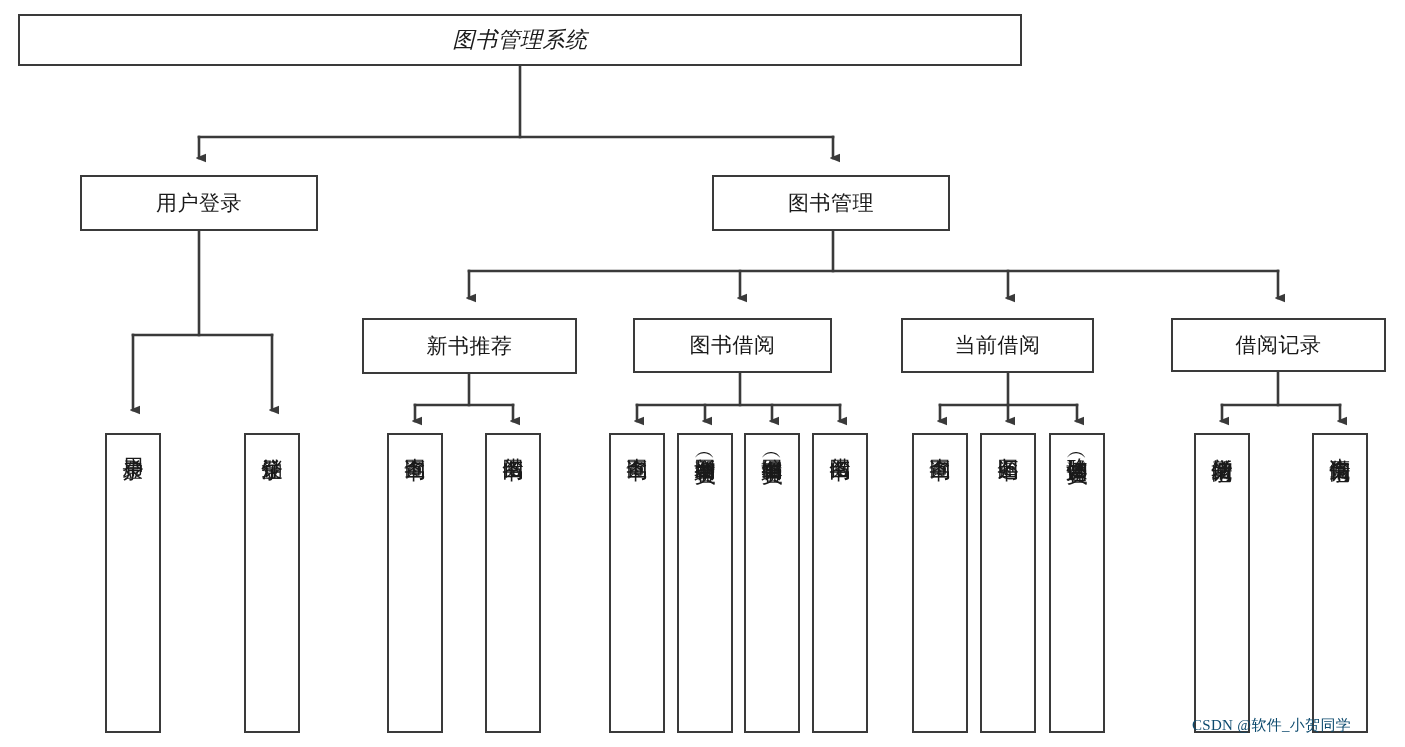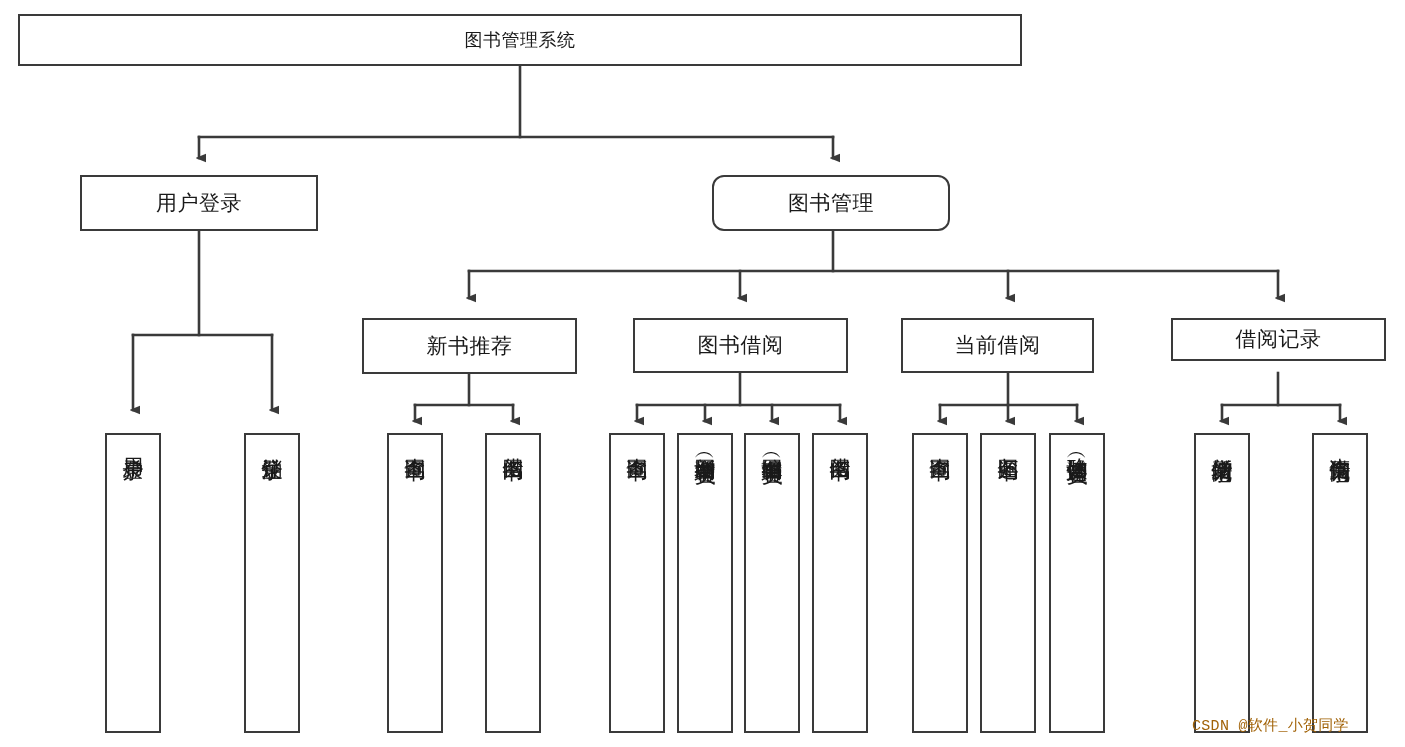--- a/index.html
+++ b/index.html
@@ -38,41 +38,42 @@
   .node .label {
     display: block;
     white-space: pre;
     line-height: 1.08;
     letter-spacing: 0.5px;
   }
   .node.horizontal .label {
     font-size: 21px;
   }
   .node.root .label {
-    font-size: 18px;
+    font-size: 22px;
+    font-style: italic;
   }
   .node.vertical {
     align-items: flex-start;
     justify-content: center;
     padding-top: 6px;
   }
   .node.vertical .label {
     writing-mode: vertical-rl;
     text-orientation: upright;
     font-size: 21px;
     line-height: 1.05;
     letter-spacing: 1px;
   }
   .watermark {
     position: absolute;
     font-size: 15px;
-    color: #a16207;
+    color: #0c4a6e;
     white-space: pre;
     letter-spacing: 0.3px;
-    font-family: Liberation Mono, monospace;
+    font-family: Liberation Serif, serif;
   }
 </style>
 </head>
 <body>
 
 <div id="canvas">
 
   <svg class="wires" viewBox="0 0 1405 747">
     <defs>
       <marker id="arrowhead" markerWidth="10" markerHeight="10" refX="5" refY="7.2" orient="auto" markerUnits="userSpaceOnUse">
@@ -124,37 +125,37 @@
   </svg>
 
   <div class="node root horizontal" style="left:18px; top:14px; width:1004px; height:52px;">
     <span class="label">图书管理系统</span>
   </div>
 
   <div class="node horizontal" style="left:80px; top:175px; width:238px; height:56px;">
     <span class="label">用户登录</span>
   </div>
 
-  <div class="node horizontal" style="left:712px; top:175px; width:238px; height:56px;border-radius:12px;">
+  <div class="node horizontal" style="left:712px; top:175px; width:238px; height:56px;">
     <span class="label">图书管理</span>
   </div>
 
   <div class="node horizontal" style="left:362px; top:318px; width:215px; height:56px;">
     <span class="label">新书推荐</span>
   </div>
 
-  <div class="node horizontal" style="left:633px; top:318px; width:215px; height:55px;">
+  <div class="node horizontal" style="left:633px; top:318px; width:199px; height:55px;">
     <span class="label">图书借阅</span>
   </div>
 
   <div class="node horizontal" style="left:901px; top:318px; width:193px; height:55px;">
     <span class="label">当前借阅</span>
   </div>
 
-  <div class="node horizontal" style="left:1171px; top:318px; width:215px; height:43px;">
+  <div class="node horizontal" style="left:1171px; top:318px; width:215px; height:54px;">
     <span class="label">借阅记录</span>
   </div>
 
   <div class="node vertical" style="left:105px; top:433px; width:56px; height:300px;">
     <span class="label">用户登录</span>
   </div>
 
   <div class="node vertical" style="left:244px; top:433px; width:56px; height:300px;">
     <span class="label">注销登录</span>
   </div>

